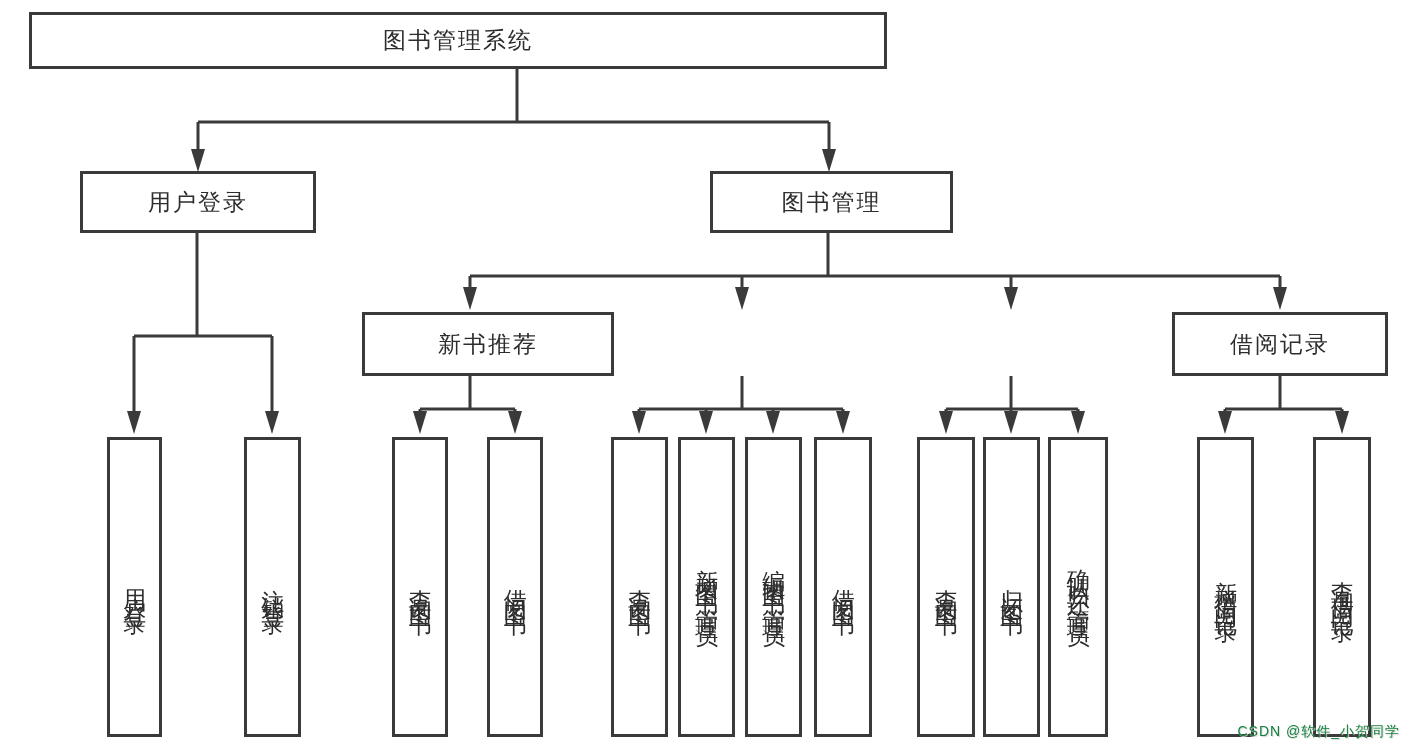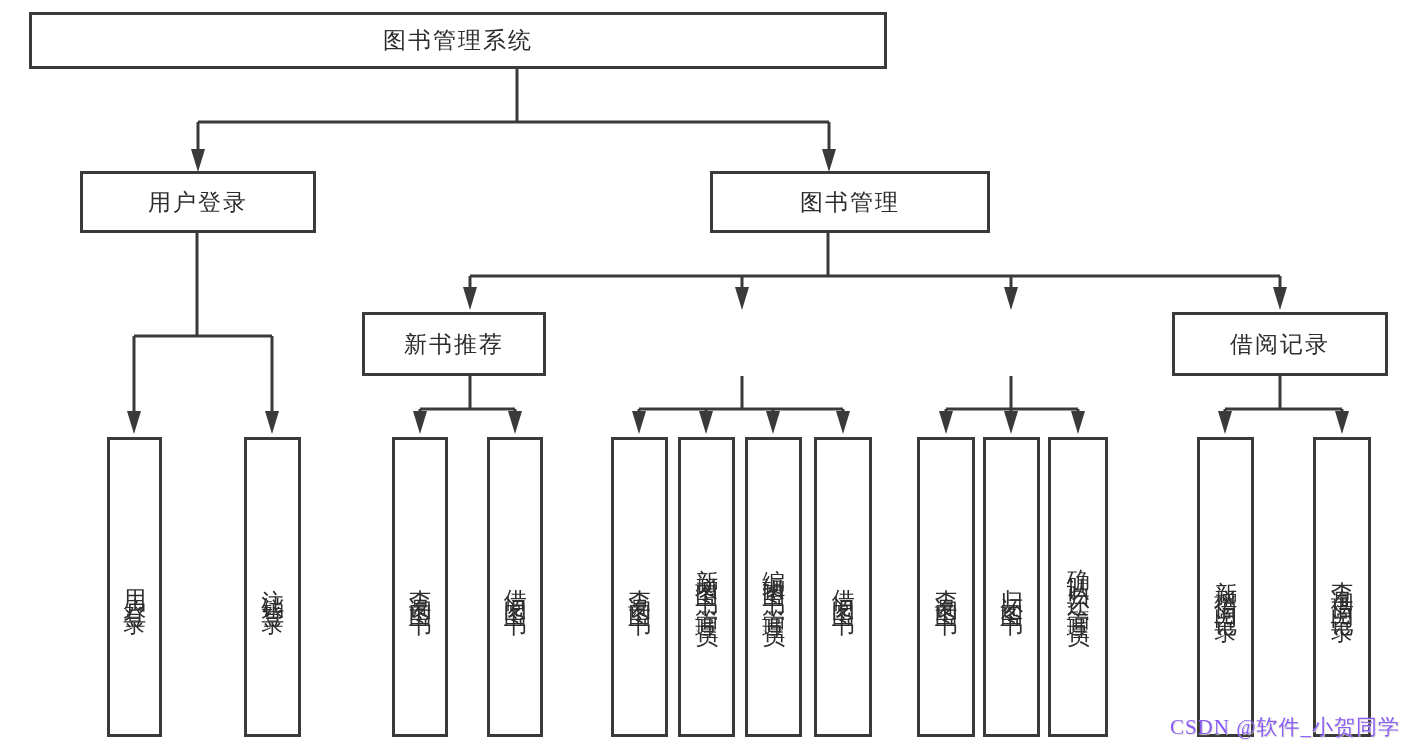--- a/index.html
+++ b/index.html
@@ -35,26 +35,25 @@
     writing-mode: vertical-rl;
     text-orientation: mixed;
     font-size: 23px;
     letter-spacing: 8px;
     line-height: 1.1;
   }
   .watermark {
     position: absolute;
     right: 5px;
     bottom: 6px;
-    font-size: 21px;
+    font-size: 14px;
     letter-spacing: 1px;
-    color: #8b5cf6;
+    color: #15803d;
     text-shadow: 1px 1px 1px #d6d6d6;
     white-space: nowrap;
-    font-family: Liberation Serif, serif;
   }
 </style>
 </head>
 <body>
 
 <div class="canvas">
 
   <svg class="connectors" viewBox="0 0 1405 747" xmlns="http://www.w3.org/2000/svg">
     <g stroke="#3a3a3a" stroke-width="3" fill="none">
       <path d="M517,69 V122 M198,122 H829 M198,122 V151 M829,122 V151"></path>
@@ -88,25 +87,25 @@
     </g>
   </svg>
 
   <div class="box hbox" style="left:13px; top:12px; width:858px; height:57px;margin-left:16px;">
     <span>图书管理系统</span>
   </div>
 
   <div class="box hbox" style="left:80px; top:171px; width:236px; height:62px;">
     <span>用户登录</span>
   </div>
-  <div class="box hbox" style="left:710px; top:171px; width:280px; height:62px;">
+  <div class="box hbox" style="left:710px; top:171px; width:243px; height:62px;">
     <span>图书管理</span>
   </div>
 
-  <div class="box hbox" style="left:362px; top:312px; width:184px; height:64px;">
+  <div class="box hbox" style="left:362px; top:312px; width:252px; height:64px;">
     <span>新书推荐</span>
   </div>
   <div class="box hbox" style="left:1172px; top:312px; width:216px; height:64px;">
     <span>借阅记录</span>
   </div>
 
   <div class="box leaf" style="left:107px; top:437px; width:55px; height:300px;">
     <span class="vtext">用户登录</span>
   </div>
   <div class="box leaf" style="left:244px; top:437px; width:57px; height:300px;">

